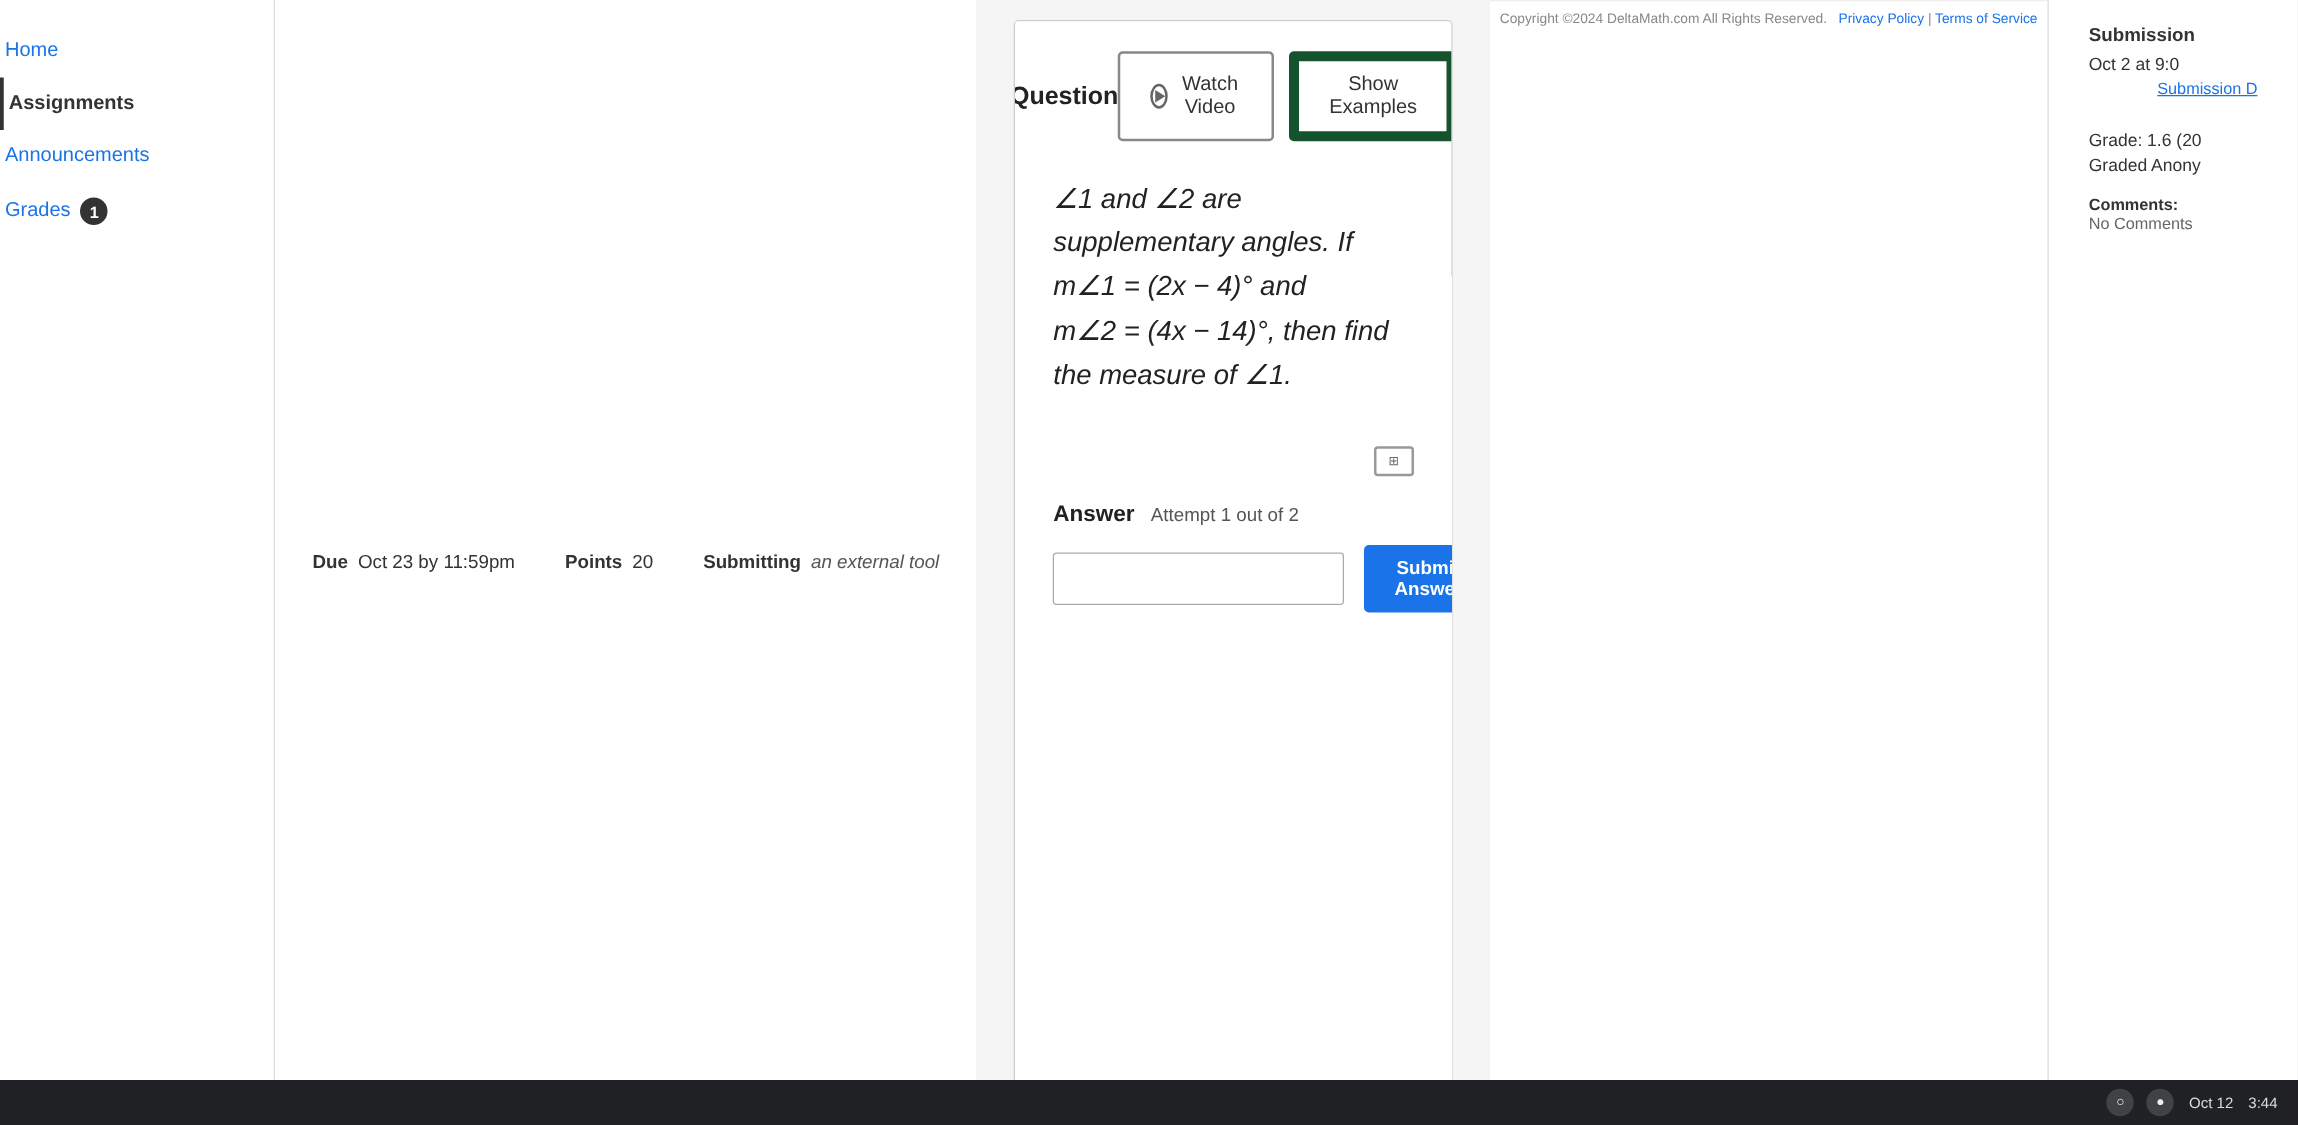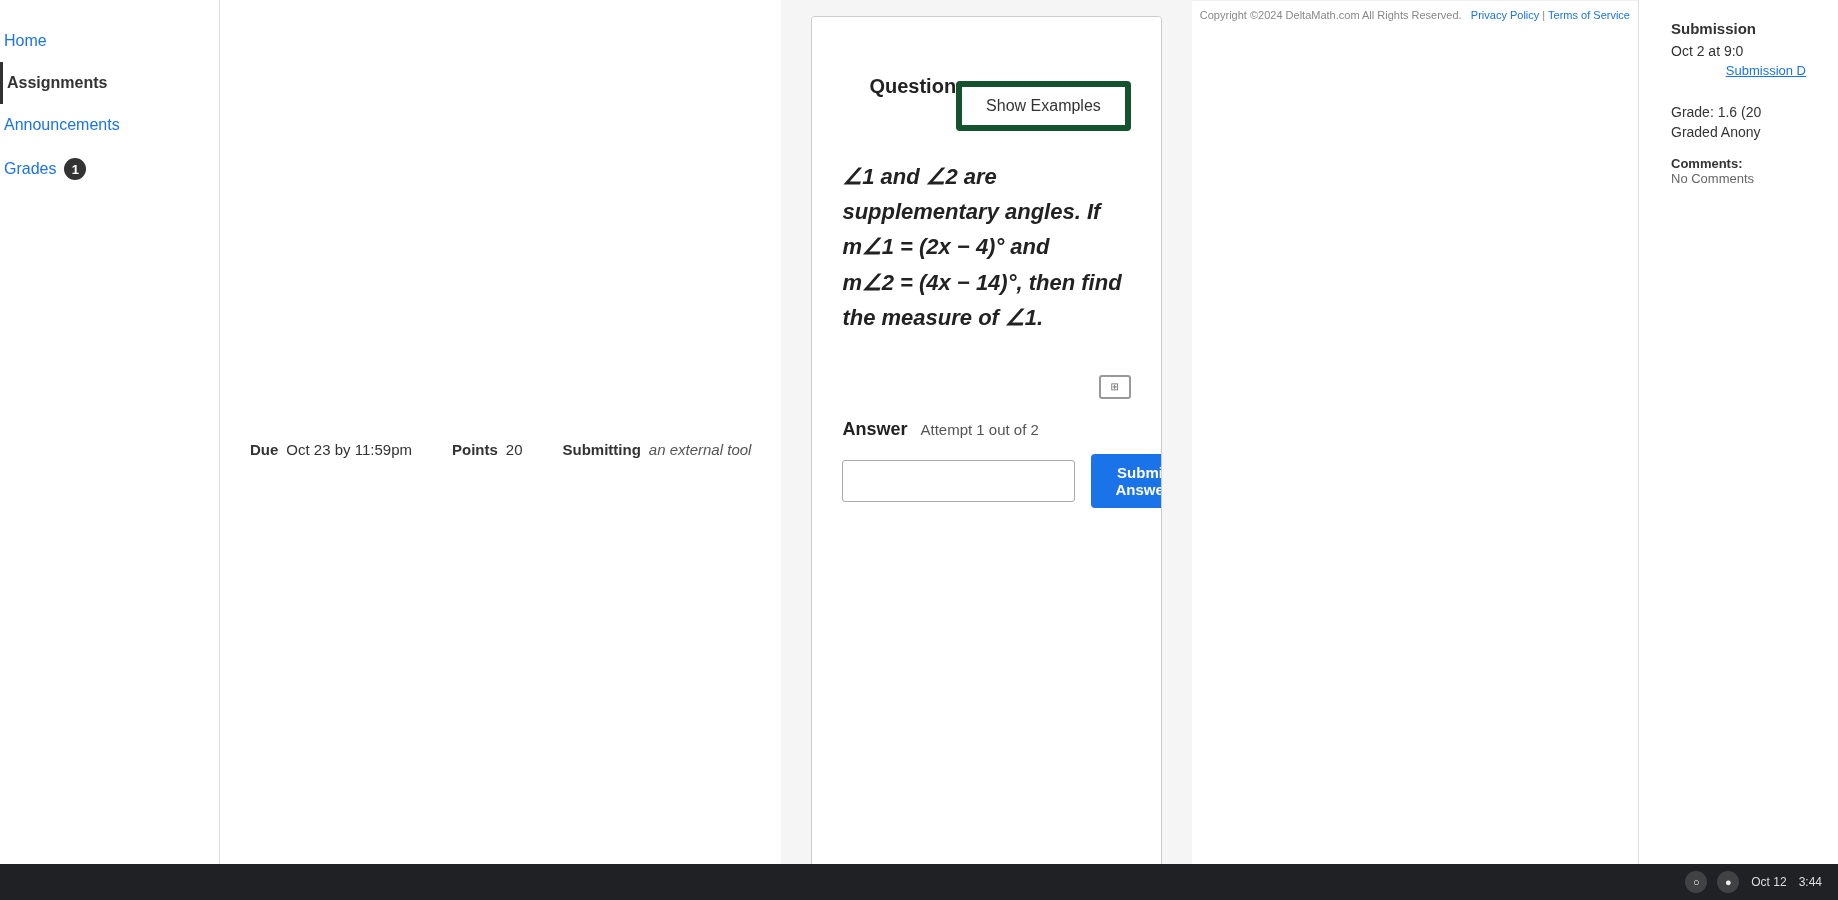--- a/index.html
+++ b/index.html
@@ -91,21 +91,21 @@
       border: 1px solid #ccc;
       border-radius: 4px;
       padding: 24px 30px;
       flex: 1;
       overflow: auto;
     }
 
     .question-header {
       display: flex;
       align-items: center;
-      justify-content: flex-end;
+      justify-content: center;
       margin-bottom: 28px;
     }
     .question-label {
       font-size: 20px;
       font-weight: bold;
       color: #222;
     }
     .question-buttons {
       display: flex;
       gap: 12px;
@@ -133,37 +133,35 @@
     }
     .btn-watch-video .play-icon::after {
       content: '';
       border-left: 8px solid #666;
       border-top: 5px solid transparent;
       border-bottom: 5px solid transparent;
       margin-left: 2px;
     }
     .btn-show-examples {
       padding: 10px 24px;
-      border: 6px solid #14532d;
+      border: 8px solid #14532d;
       border-radius: 4px;
       background: #fff;
       font-size: 16px;
       cursor: pointer;
       color: #333;
-      margin-top: 40px;
     }
 
     
     .question-text {
       font-size: 22px;
       color: #222;
       line-height: 1.6;
       margin-bottom: 40px;
       font-style: italic;
-      font-weight: bold;
     }
 
     
     .answer-section {
       margin-top: 20px;
     }
     .answer-label {
       font-size: 18px;
       font-weight: bold;
       color: #222;
@@ -350,20 +348,24 @@
       <span class="submitting-label">Submitting</span>
       <span class="submitting-value">an external tool</span>
     </div>
   </div>
 
   <div class="question-card">
 
     <div class="question-header">
       <span class="question-label">Question</span>
       <div class="question-buttons">
+        <button class="btn-watch-video">
+          <span class="play-icon"></span>
+          <span>Watch Video</span>
+        </button>
         <button class="btn-show-examples">
           <span>Show Examples</span>
         </button>
       </div>
     </div>
 
     <div class="question-text">
       ∠1 and ∠2 are supplementary angles. If m∠1 = (2<i>x</i> − 4)° and<br>
       m∠2 = (4<i>x</i> − 14)°, then find the measure of ∠1.
     </div>

